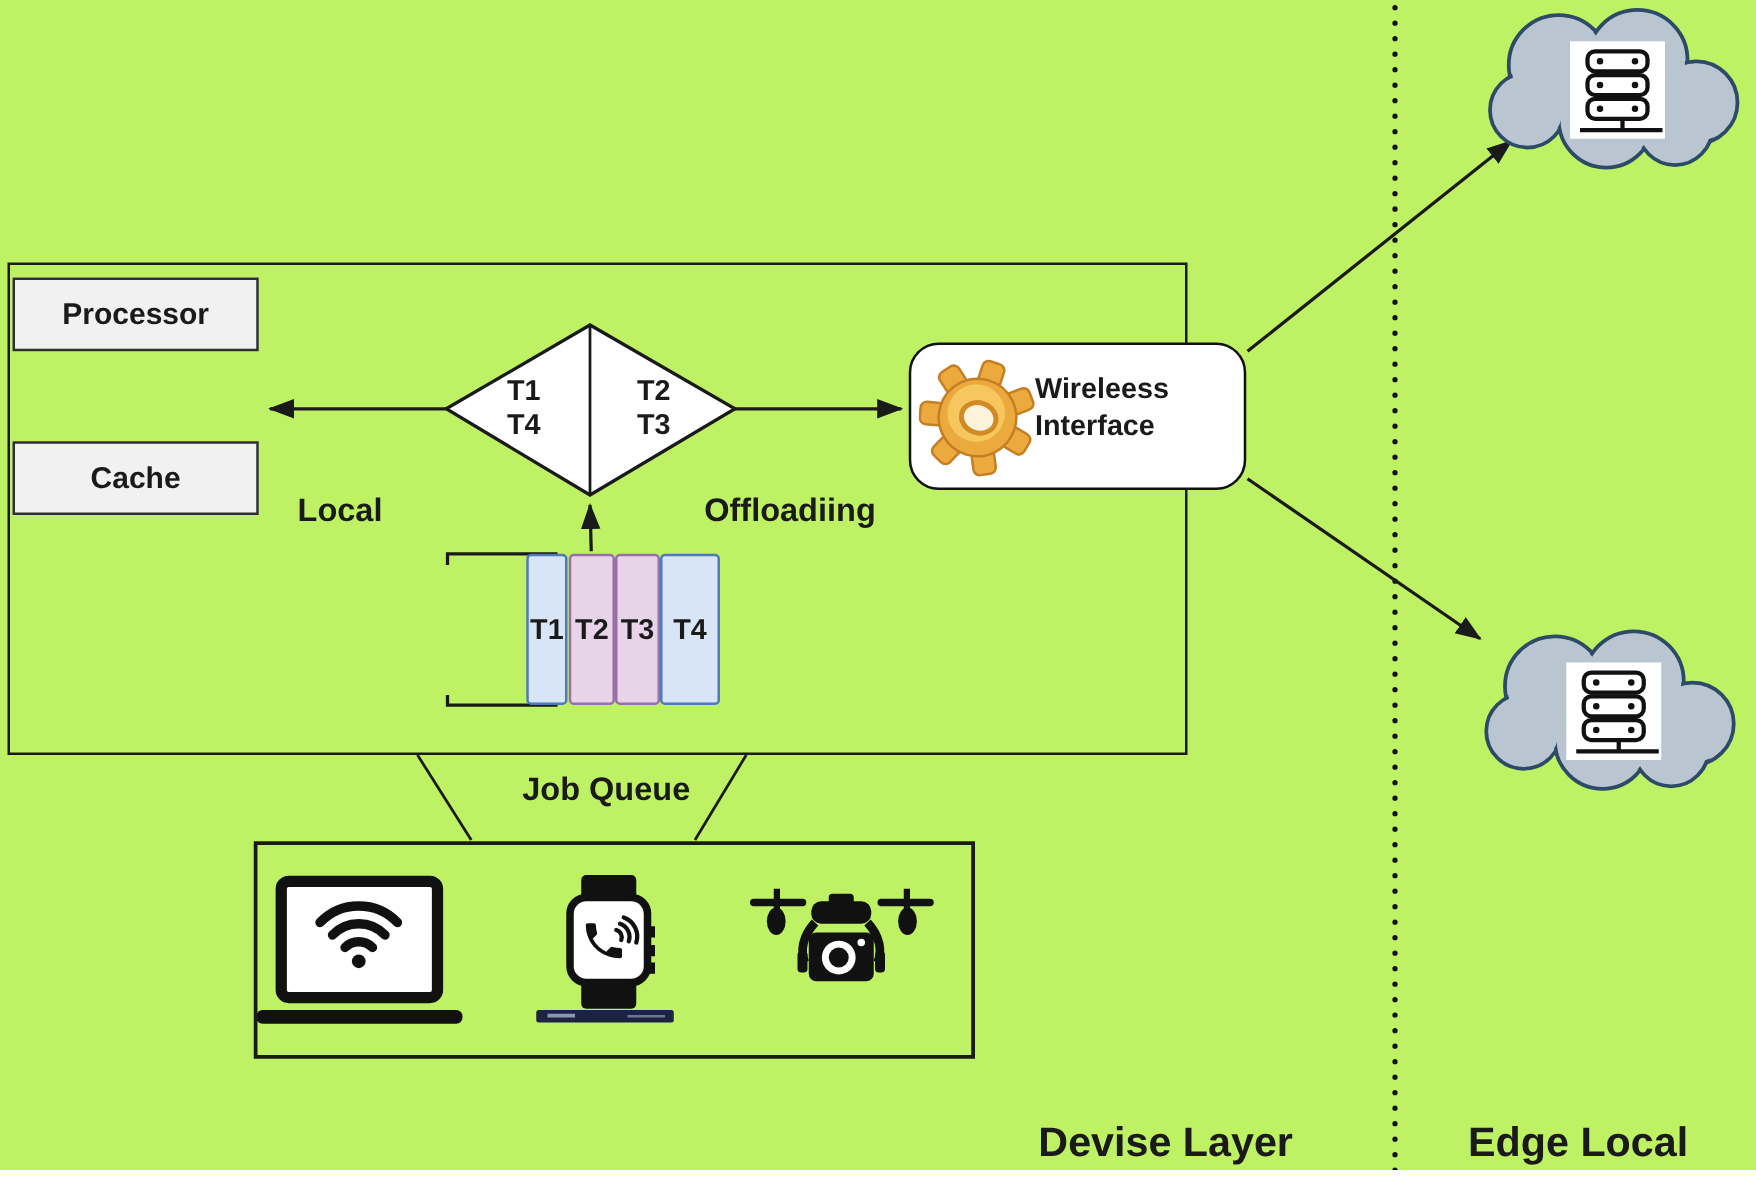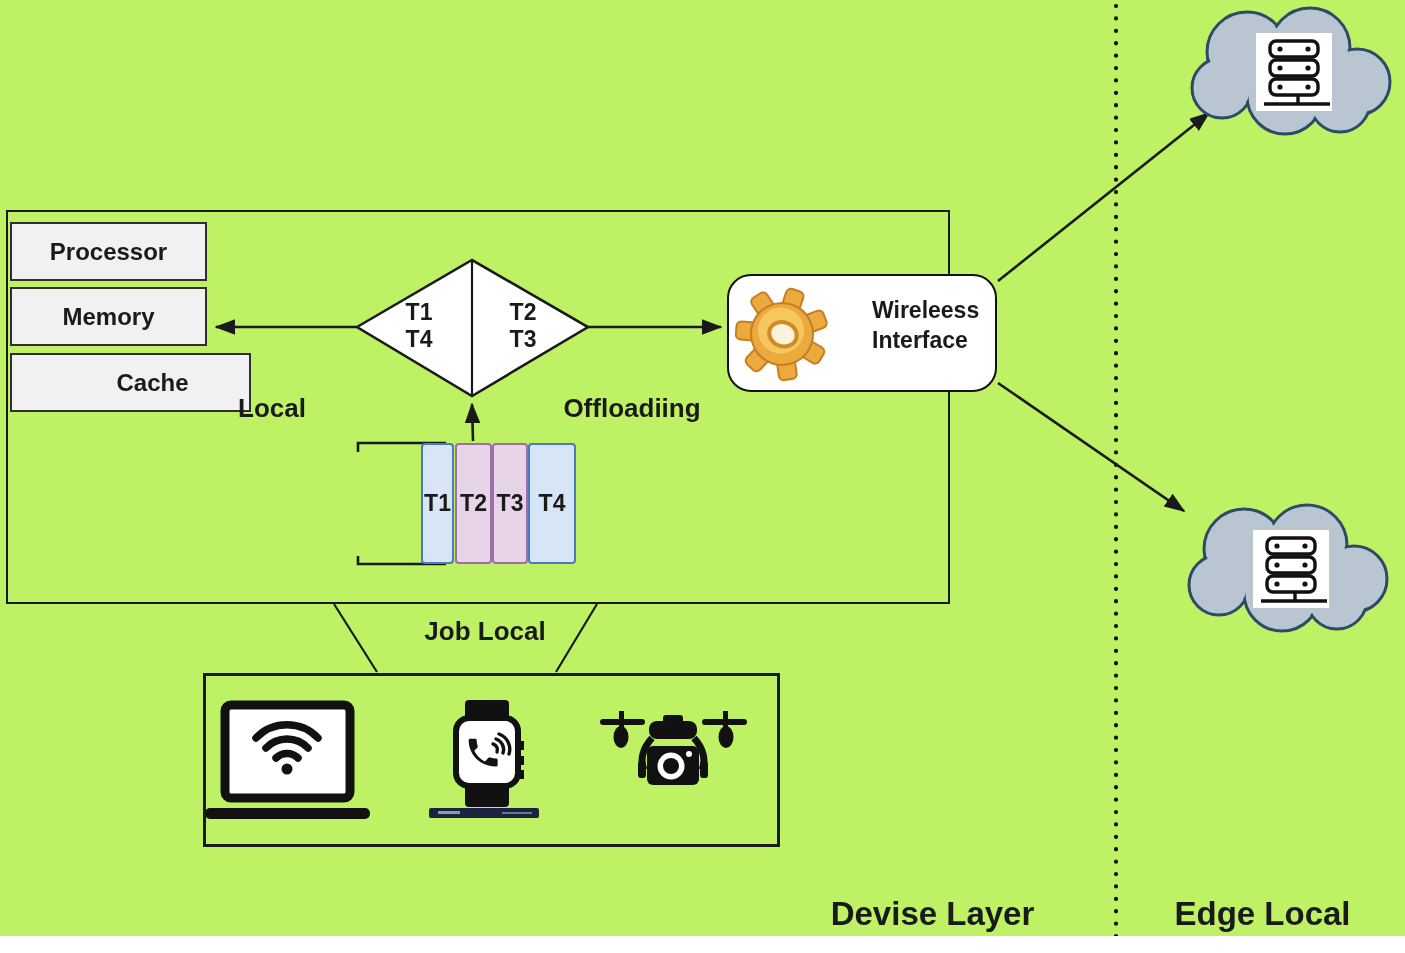--- a/index.html
+++ b/index.html
@@ -14,21 +14,21 @@
   
   .hw-cell{left:10px;width:193px;height:55px;background:#f1f1f1;border:2px solid #2f2f2f;
     display:flex;align-items:center;justify-content:center;font-size:24px;font-weight:bold;z-index:3;}
   
   .dtask{width:54px;text-align:center;font-size:23px;font-weight:bold;line-height:27px;z-index:3;}
   
   .flow-label{font-size:26px;font-weight:bold;text-align:center;z-index:3;margin-top:39px;}
   
   .wi-box{left:727px;top:274px;width:266px;height:114px;background:#fff;border:2.5px solid #111;
     border-radius:24px;z-index:3;}
-  .wi-text{position:absolute;left:99px;top:19px;font-size:23px;font-weight:bold;line-height:30px;margin-left:44px;}
+  .wi-text{position:absolute;left:99px;top:19px;font-size:23px;font-weight:bold;line-height:30px;}
   
   .task-block{top:443px;height:117px;border-radius:4px;z-index:3;display:flex;align-items:center;
     justify-content:center;font-size:23px;font-weight:bold;}
   .task-blue{background:#d7e5f6;border:2px solid #4d79bd;}
   .task-pink{background:#e8d4e8;border:2px solid #9b6fa8;}
   
   .device-box{left:203px;top:673px;width:571px;height:168px;border:3px solid #1a1a1a;background:transparent;z-index:2;}
   
   .layer-label{font-size:33px;font-weight:bold;text-align:center;z-index:3;}
 </style>
@@ -185,22 +185,21 @@
       <rect x="647" y="746" width="52" height="39" rx="6" fill="#111"></rect>
       <circle cx="671" cy="766" r="13.5" fill="#fff"></circle>
       <circle cx="671" cy="766" r="8" fill="#111"></circle>
       <circle cx="689" cy="754" r="3" fill="#fff"></circle>
     </g>
   </svg>
 
   <div class="abs big-rect"></div>
 
   <div class="abs hw-cell" style="top:222px;">Processor</div>
-  <div class="abs hw-cell" style="top:287px;">Memory</div>
-  <div class="abs hw-cell" style="top:353px;padding-left:44px;">Cache</div>
+  <div class="abs hw-cell" style="top:353px;">Cache</div>
 
   <div class="abs dtask" style="left:392px;top:299px;">
     <div>T1</div>
     <div>T4</div>
   </div>
   <div class="abs dtask" style="left:496px;top:299px;">
     <div>T2</div>
     <div>T3</div>
   </div>
 
@@ -230,20 +229,20 @@
       <div>Wireleess</div>
       <div>Interface</div>
     </div>
   </div>
 
   <div class="abs task-block task-blue" style="left:421px;width:29px;">T1</div>
   <div class="abs task-block task-pink" style="left:455px;width:33px;">T2</div>
   <div class="abs task-block task-pink" style="left:492px;width:32px;">T3</div>
   <div class="abs task-block task-blue" style="left:528px;width:44px;">T4</div>
 
-  <div class="abs flow-label" style="left:410px;top:577px;width:150px;">Job Local</div>
+  <div class="abs flow-label" style="left:410px;top:577px;width:150px;">Job Queue</div>
 
   <div class="abs device-box"></div>
 
   <div class="abs layer-label" style="left:830px;top:895px;width:205px;">Devise Layer</div>
   <div class="abs layer-label" style="left:1160px;top:895px;width:205px;">Edge Local</div>
 
 </div>
 
 </body></html>

